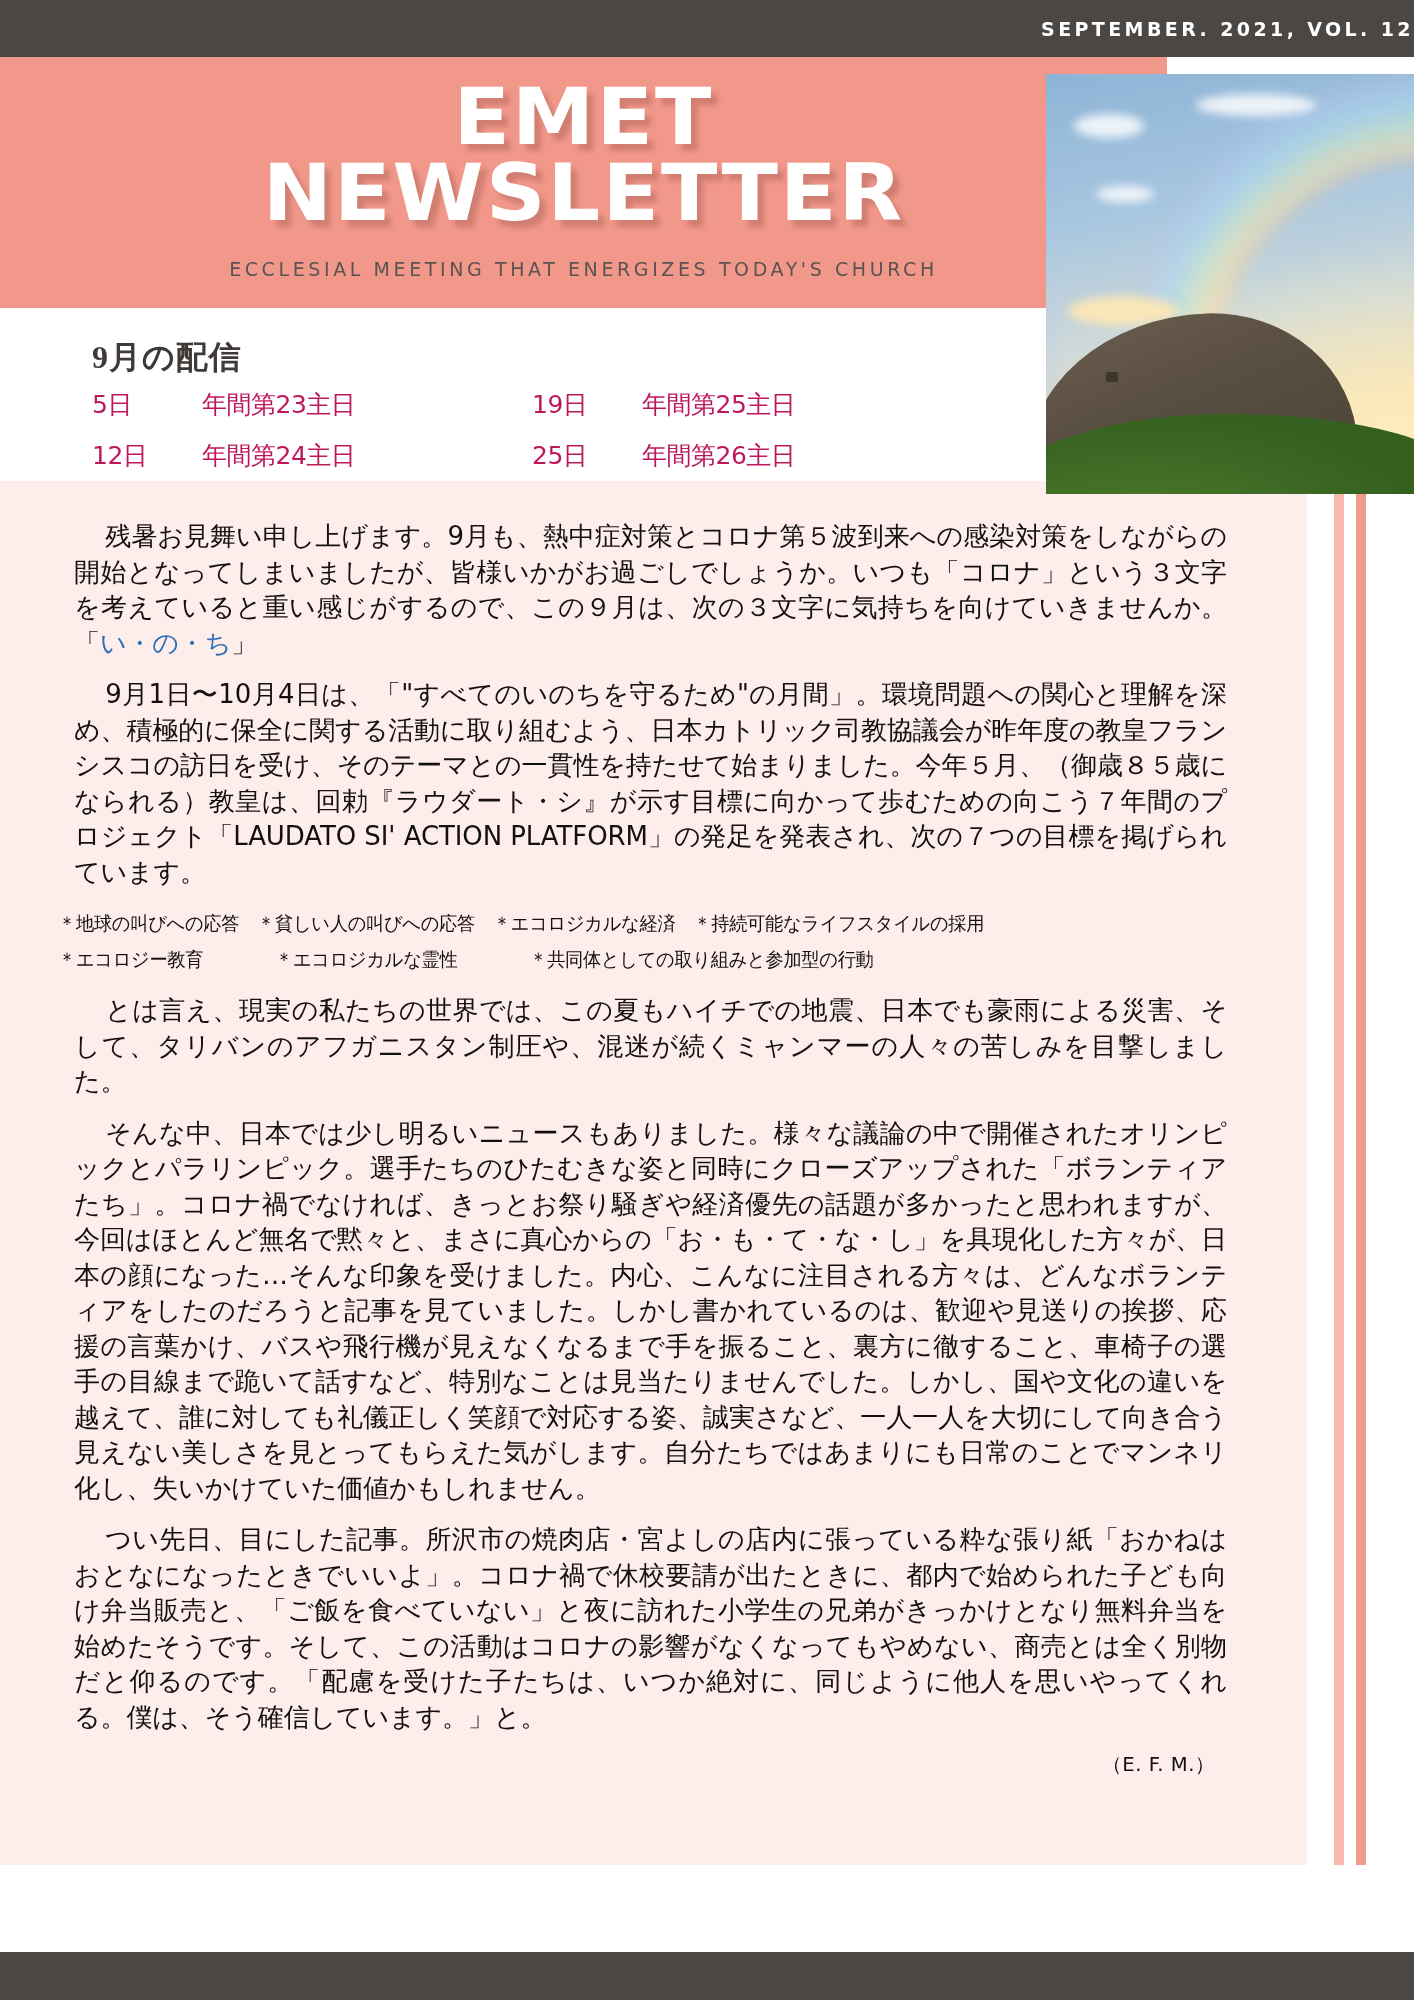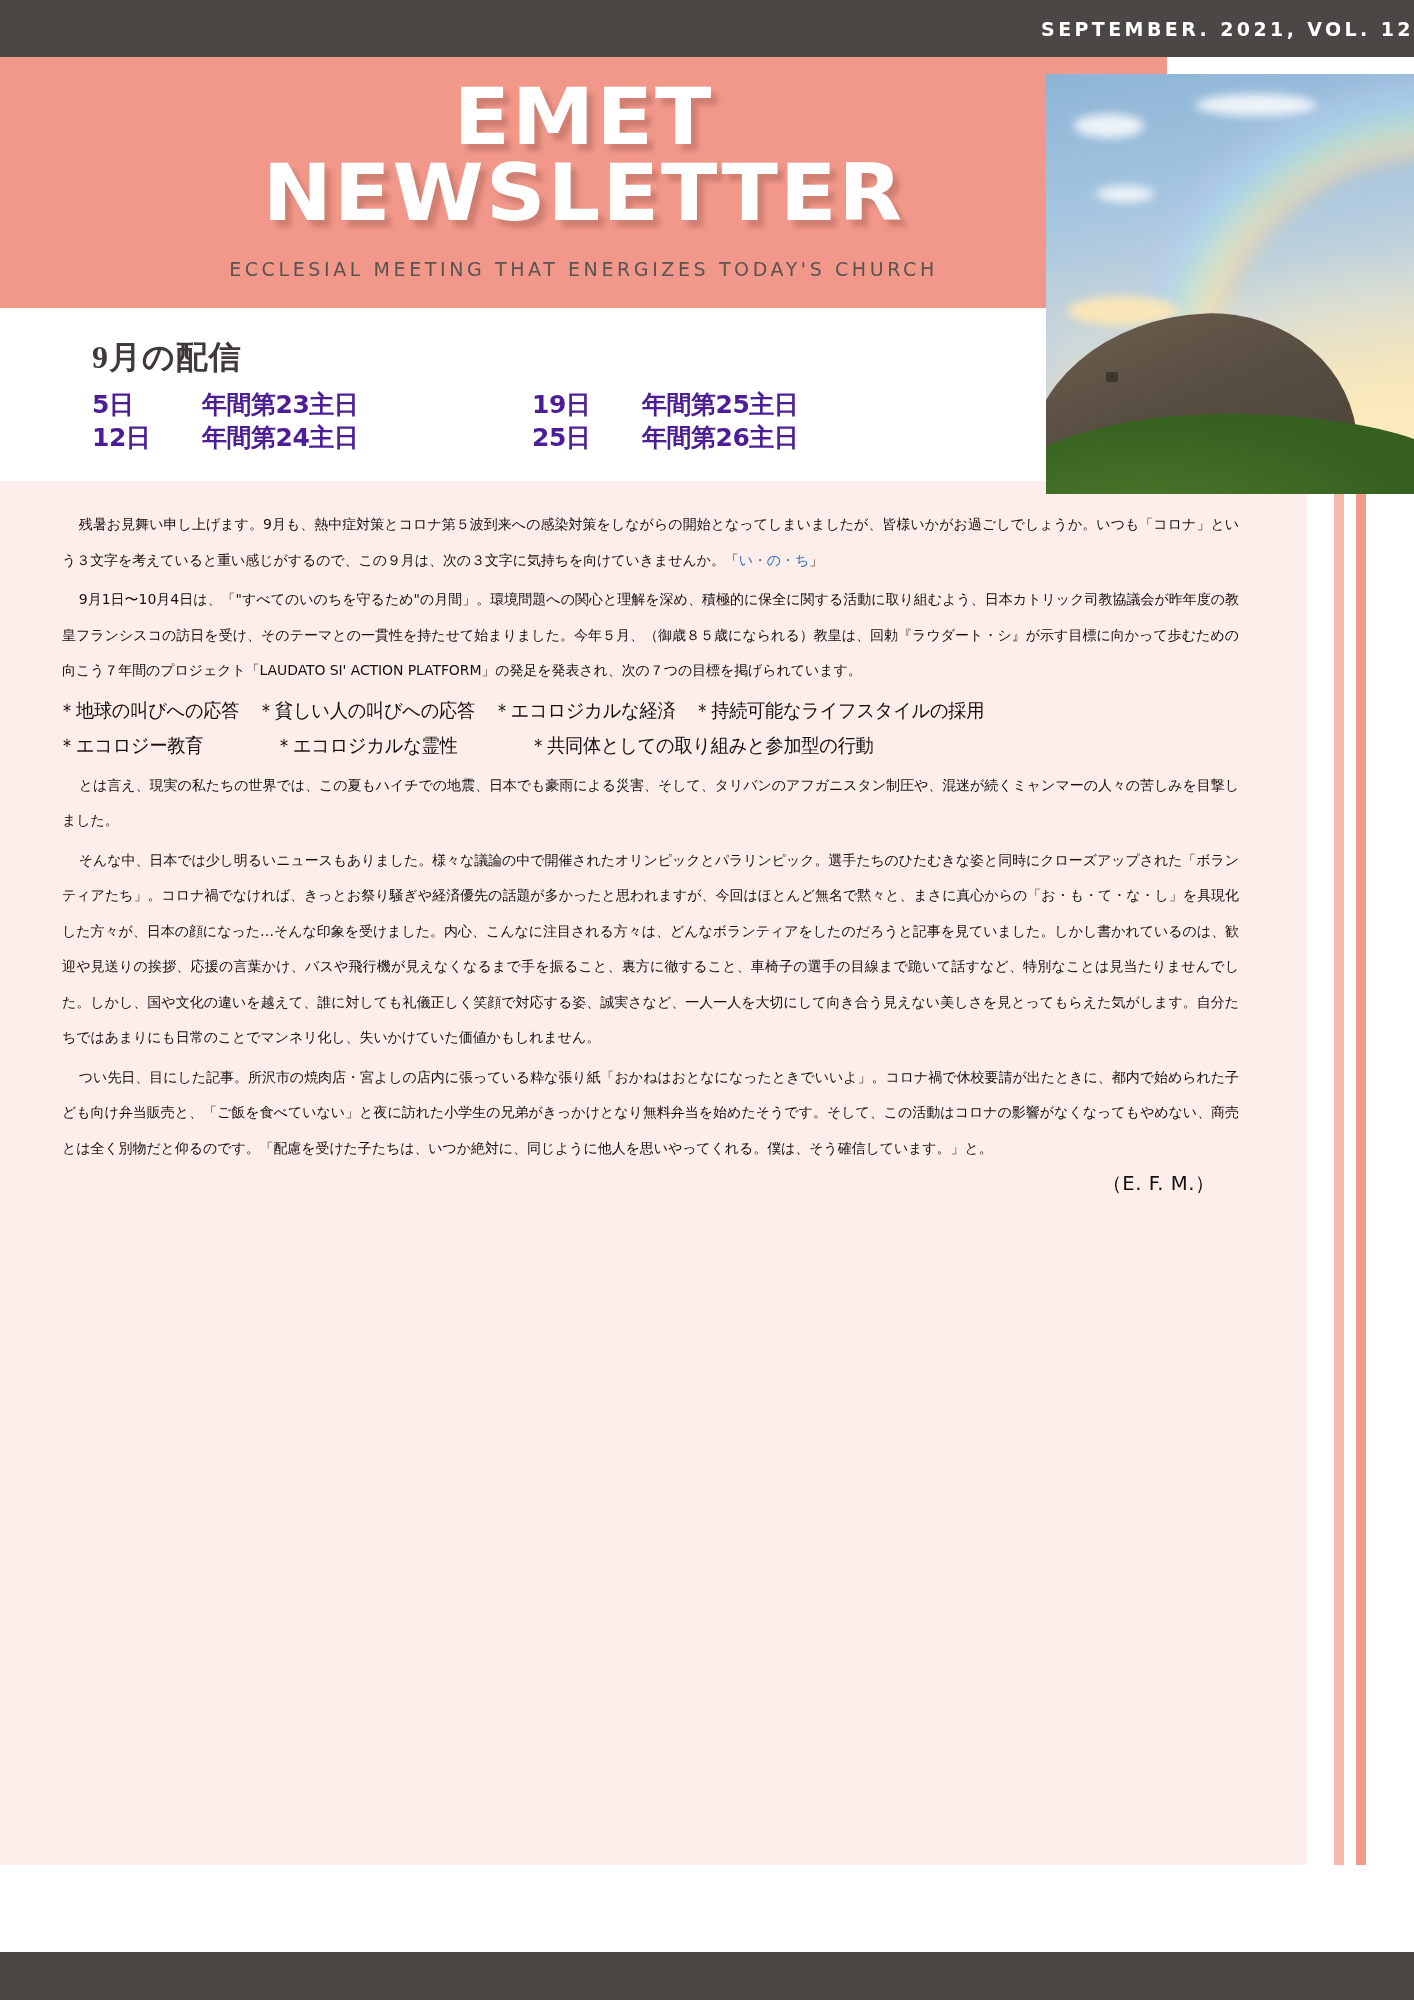--- a/index.html
+++ b/index.html
@@ -159,25 +159,25 @@
     font-weight: bold;
     color: #3f3a37;
     letter-spacing: 1px;
   }
   .schedule-grid {
     position: absolute;
     left: 92px; top: 80px;
     width: 830px;
     display: grid;
     grid-template-columns: 110px 330px 110px 280px;
-    row-gap: 0;
+    row-gap: 18px;
     font-family: "DejaVu Sans", sans-serif;
-    font-weight: bold;
+    font-weight: normal;
     font-size: 25px;
-    color: #4c1d95;
+    color: #be185d;
   }
   .schedule-grid .day  { letter-spacing: -0.5px; }
   .schedule-grid .name { letter-spacing: -0.5px; }
 
   
   .stripe {
     position: absolute;
     width: 10px;
     top: 494px;
     bottom: 135px;
@@ -195,26 +195,26 @@
     background: #fdeeeb;
     z-index: 1;
   }
   .article-inner {
     position: absolute;
     left: 58px; top: 22px;
     width: 1185px;
   }
   .para {
     font-family: "DejaVu Sans", "Liberation Sans", sans-serif;
-    font-size: 14px;
+    font-size: 26px;
     line-height: 35.5px;
     color: #14100f;
     text-align: justify;
     text-justify: inter-character;
-    margin: 4px;
+    margin: 16px;
     text-indent: 1.2em;
     letter-spacing: -0.1px;
   }
   .hl-blue { color: #2f6fb5; }
 
   .goals {
     margin: 0;
     font-family: "DejaVu Sans", "Liberation Sans", sans-serif;
     font-size: 19.2px;
     line-height: 35.5px;

